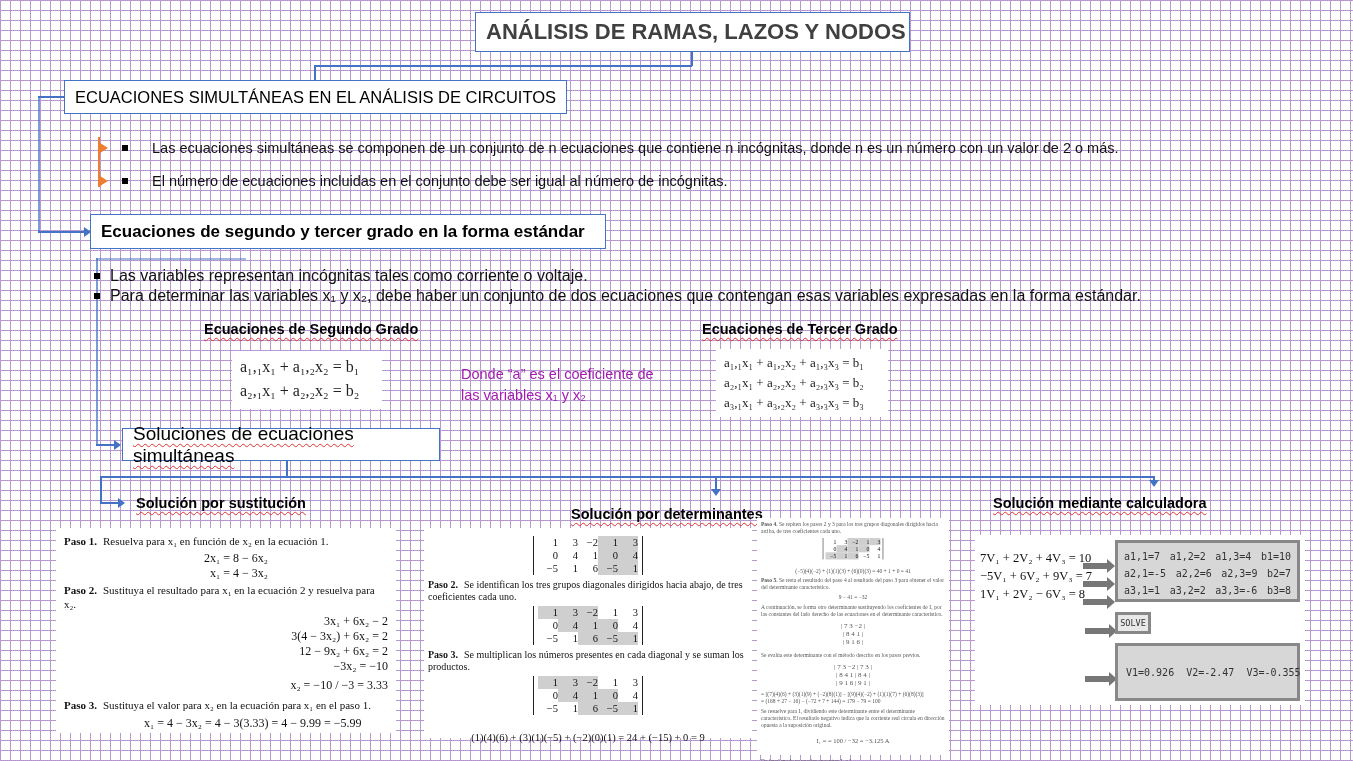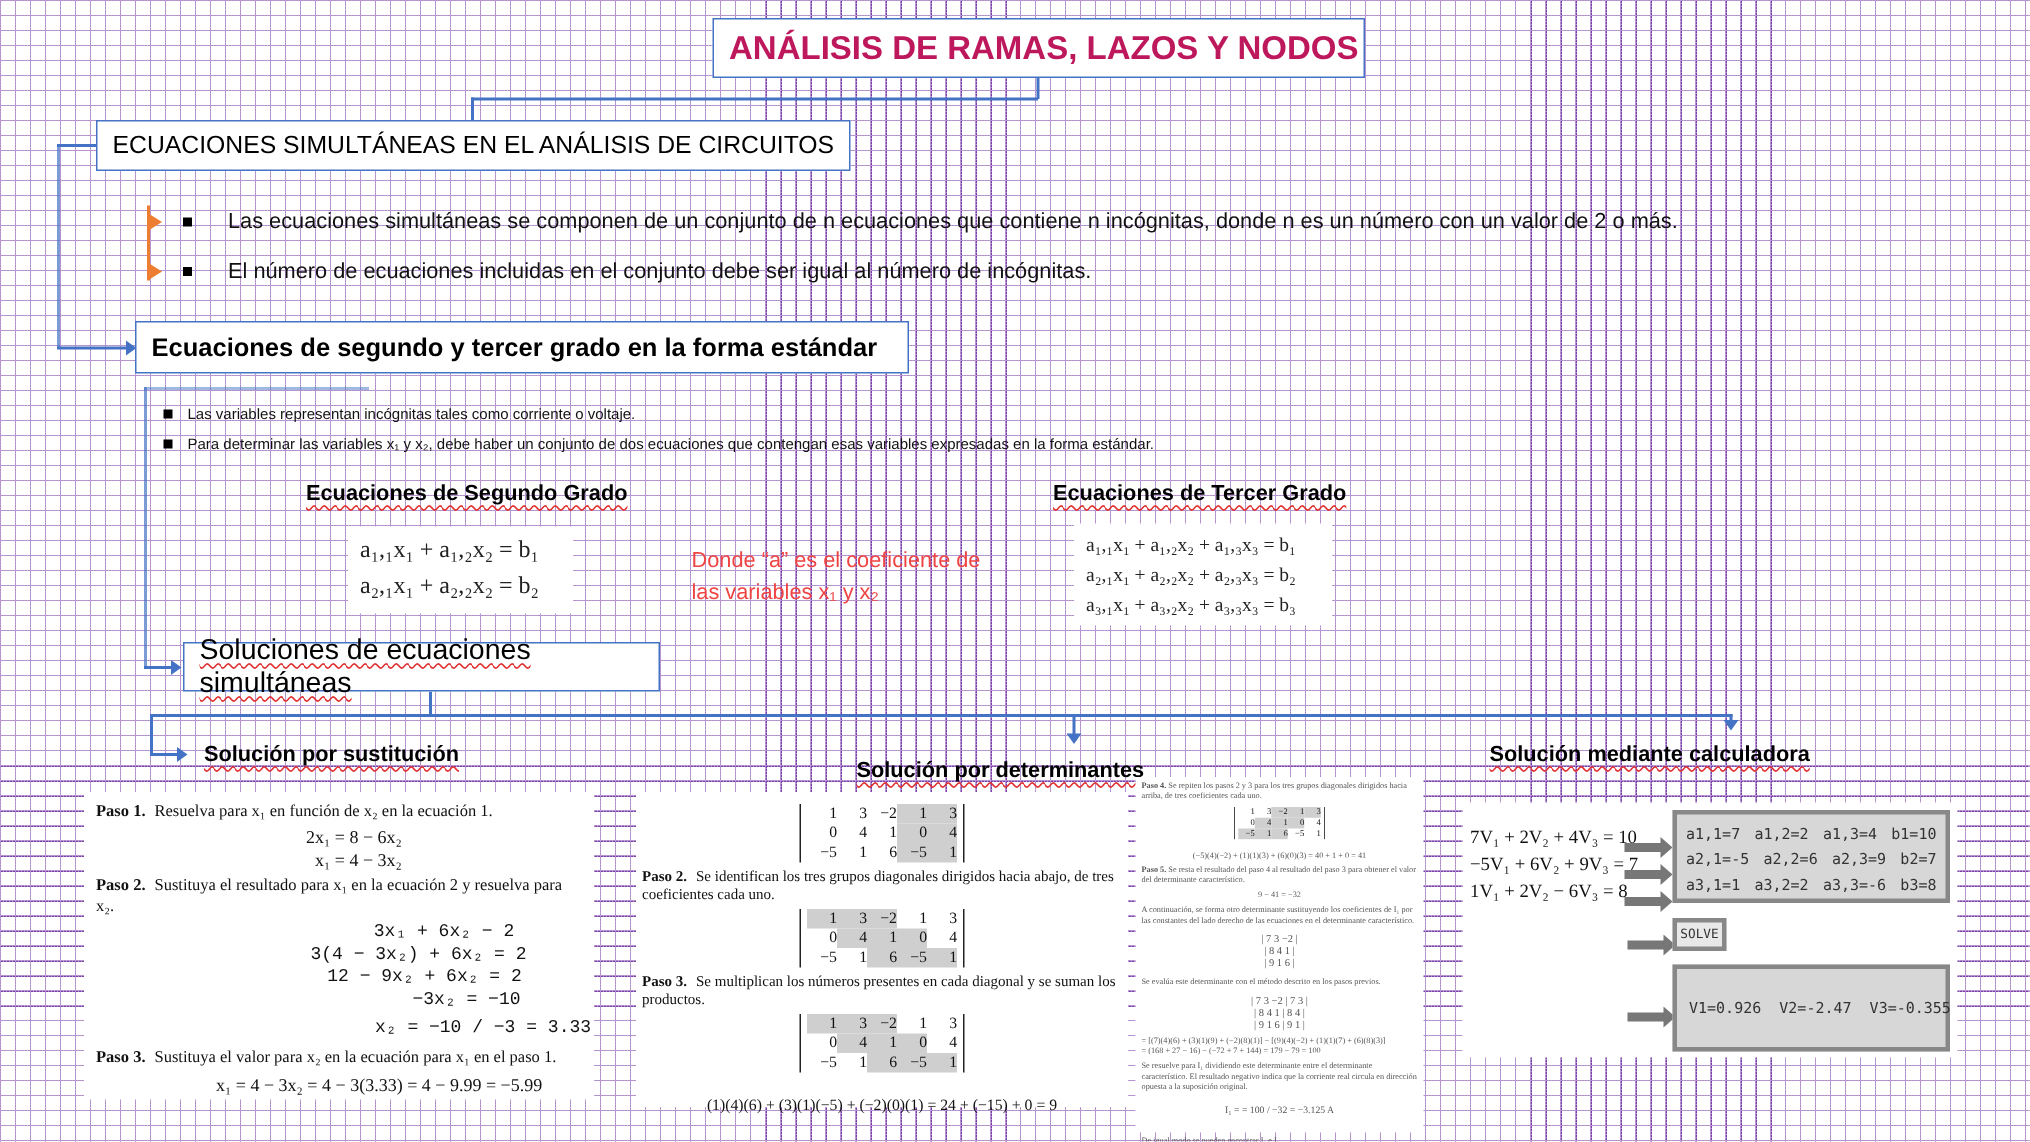--- a/index.html
+++ b/index.html
@@ -17,33 +17,33 @@
       repeating-linear-gradient(to bottom, rgba(255,255,255,0.75) 0 1px, transparent 1px 2px),
       repeating-linear-gradient(to right, rgba(255,255,255,0.75) 0 1px, transparent 1px 2px);
     mix-blend-mode:normal;
     opacity:.55;
   }
   .abs { position:absolute; }
   .box {
     position:absolute; background:#fff; border:1px solid #4472c4; box-sizing:border-box;
     display:flex; align-items:center; padding-left:10px;
   }
-  .title-box { color:#be185d; font-weight:bold; font-size:22px; padding-left:10px; }
+  .title-box { color:#404040; font-weight:bold; font-size:22px; padding-left:10px; }
   .h-box { color:#000; font-weight:normal; font-size:16.5px; }
   .h2-box { color:#000; font-weight:bold; font-size:17px; }
   .sol-box { color:#000; font-size:19px; }
   .squig { text-decoration:underline wavy #e03030; text-decoration-thickness:1px; text-underline-offset:3px; }
   .line { position:absolute; background:#4472c4; }
   .bullets { position:absolute; font-size:14.5px; color:#111; }
   .bullet-row { display:flex; align-items:center; height:22px; white-space:nowrap; }
   .sq { width:6px; height:6px; background:#000; display:inline-block; margin-right:10px; flex:none; }
   .hdr { position:absolute; font-weight:bold; font-size:14.5px; color:#000; white-space:nowrap; }
   .eq-box { position:absolute; background:#fff; font-family:"Liberation Serif", serif; font-size:16px; color:#222; padding:4px 8px; box-sizing:border-box; }
   .eq-box div { height:24px; line-height:24px; white-space:nowrap; }
-  .note { position:absolute; font-size:14.5px; color:#ef4444; line-height:21px; }
+  .note { position:absolute; font-size:14.5px; color:#a21caf; line-height:21px; }
   .panel { position:absolute; background:#fff; font-family:"Liberation Serif", serif; color:#111; box-sizing:border-box; }
   .step { font-size:11px; line-height:14px; }
   .step b { margin-right:6px; }
   .math { font-size:12px; line-height:15px; text-align:center; white-space:nowrap; font-style:normal; }
   .det { display:inline-block; border-left:1px solid #222; border-right:1px solid #222; padding:0 4px; font-size:10.5px; line-height:13px; }
   .det span { display:inline-block; width:20px; text-align:right; }
   .det .sh { background:#cfcfcf; }
   .tiny { font-size:5.5px; line-height:7px; color:#555; }
   .calc-eq { font-family:"Liberation Serif", serif; font-size:12.5px; line-height:18px; text-align:right; white-space:nowrap; }
   .arrow-g { display:inline-block; width:26px; height:6px; background:#777; position:relative; }
@@ -91,21 +91,21 @@
   <div class="bullet-row" style="margin-top:11px;">
     <span style="display:inline-block;border-left:8px solid #ed7d31;border-top:5px solid transparent;border-bottom:5px solid transparent;margin-right:14px;"></span>
     <span class="sq"></span>
     <span style="margin-left:14px;">El número de ecuaciones incluidas en el conjunto debe ser igual al número de incógnitas.</span>
   </div>
 </div>
 
 <div class="box h2-box" style="left:90px;top:214px;width:516px;height:35px;">
   <span>Ecuaciones de segundo y tercer grado en la forma estándar</span>
 </div>
-<div class="bullets" style="left:109px;top:266px;font-size:10px;text-align:center;">
+<div class="bullets" style="left:94px;top:266px;font-size:16px;text-align:center;">
   <div class="bullet-row" style="height:20px;">
     <span class="sq"></span>
     <span>Las variables representan incógnitas tales como corriente o voltaje.</span>
   </div>
   <div class="bullet-row" style="height:20px;">
     <span class="sq"></span>
     <span>Para determinar las variables x₁ y x₂, debe haber un conjunto de dos ecuaciones que contengan esas variables expresadas en la forma estándar.</span>
   </div>
 </div>
 
@@ -131,21 +131,21 @@
 <div class="hdr squig" style="left:571px;top:506px;">Solución por determinantes</div>
 <div class="hdr squig" style="left:993px;top:495px;">Solución mediante calculadora</div>
 
 <div class="panel" style="left:56px;top:528px;width:340px;height:205px;padding:6px 8px;">
   <div class="step"><b>Paso 1.</b><span>Resuelva para x₁ en función de x₂ en la ecuación 1.</span></div>
   <div class="math" style="margin:3px 0 2px 140px;text-align:left;">
     <div>2x₁ = 8 − 6x₂</div>
     <div style="padding-left:6px;">x₁ = 4 − 3x₂</div>
   </div>
   <div class="step"><b>Paso 2.</b><span>Sustituya el resultado para x₁ en la ecuación 2 y resuelva para x₂.</span></div>
-  <div class="math" style="margin:3px 0 2px 0;text-align:center;padding-left:78px;font-family:Liberation Mono, monospace;">
+  <div class="math" style="margin:3px 0 2px 0;text-align:right;padding-left:78px;">
     <div style="padding-left:62px;">3x₁ + 6x₂ − 2</div>
     <div style="padding-left:28px;">3(4 − 3x₂) + 6x₂ = 2</div>
     <div style="padding-left:36px;">12 − 9x₂ + 6x₂ = 2</div>
     <div style="padding-left:92px;">−3x₂ = −10</div>
     <div style="padding-left:108px;height:22px;line-height:22px;">x₂ = −10 / −3 = 3.33</div>
   </div>
   <div class="step"><b>Paso 3.</b><span>Sustituya el valor para x₂ en la ecuación para x₁ en el paso 1.</span></div>
   <div class="math" style="margin-top:4px;padding-left:80px;text-align:left;">x₁ = 4 − 3x₂ = 4 − 3(3.33) = 4 − 9.99 = −5.99</div>
 </div>
 

